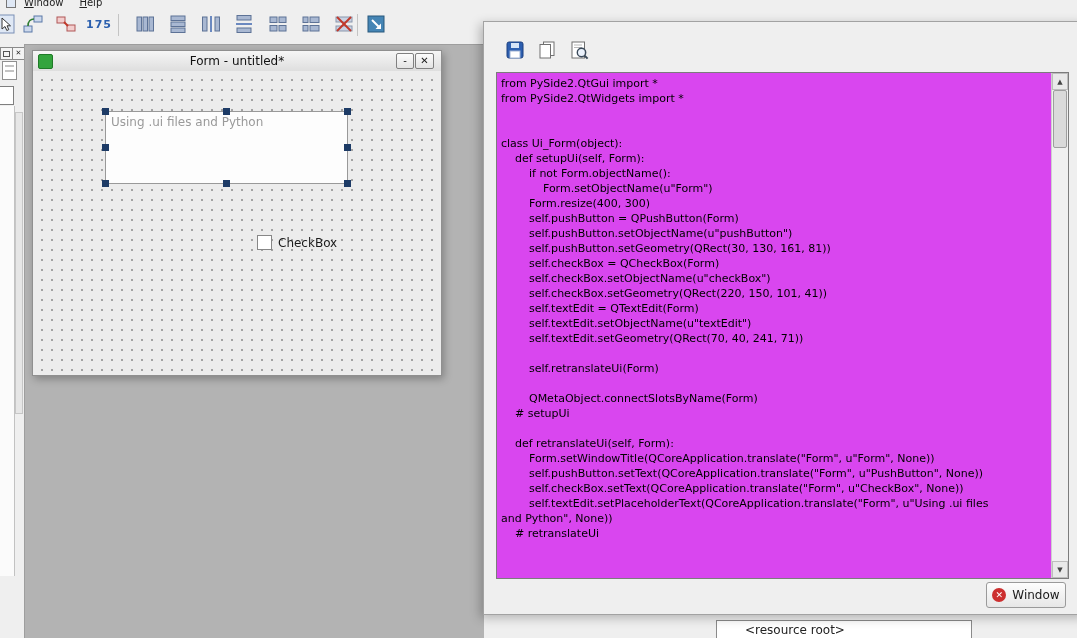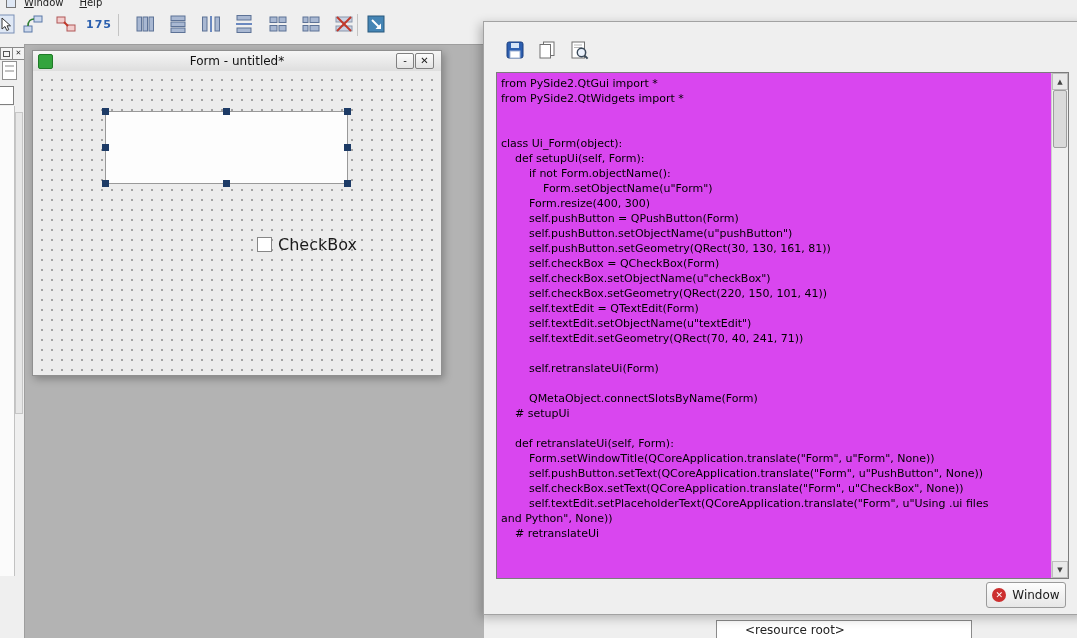--- a/index.html
+++ b/index.html
@@ -43,21 +43,21 @@
   .textedit{position:absolute;left:72px;top:40px;width:241px;height:71px;background:#fdfdfd;border:1px solid #999}
   .placeholder{padding:3px 5px;color:#9a9a9a;font-size:12px}
   .handle{position:absolute;width:7px;height:7px;background:#1d3b66}
   .h-tl{left:-4px;top:-4px}.h-tc{left:50%;margin-left:-4px;top:-4px}.h-tr{right:-4px;top:-4px}
   .h-ml{left:-4px;top:50%;margin-top:-4px}.h-mr{right:-4px;top:50%;margin-top:-4px}
   .h-bl{left:-4px;bottom:-4px}.h-bc{left:50%;margin-left:-4px;bottom:-4px}.h-br{right:-4px;bottom:-4px}
 
   .pushbutton{position:absolute;left:34px;top:134px;width:159px;height:73px;border:1px solid #a3a3a3;border-radius:3px;background:linear-gradient(#ffffff,#ececec);display:flex;align-items:center;justify-content:center;font-size:12px}
   .checkbox-row{position:absolute;left:224px;top:164px;display:flex;align-items:center;gap:6px}
   .checkbox-box{width:13px;height:13px;background:#fff;border:1px solid #878787}
-  .checkbox-label{font-size:16px}
+  .checkbox-label{font-size:12px}
 
   
   .code-dialog{position:absolute;left:483px;top:21px;width:602px;height:592px;background:#efefef;border:1px solid #a2a2a2;box-shadow:-3px 3px 10px rgba(0,0,0,.25)}
   .dlg-btn{position:absolute;top:15px;width:26px;height:26px;display:flex;align-items:center;justify-content:center;border-radius:3px}
   .code-area{position:absolute;left:12px;top:50px;width:571px;height:505px;background:#d946ef;border:1px solid #7c7c7c}
   .code-text{position:absolute;left:0;top:0;right:16px;bottom:0;padding:3px 0 0 4px;font-size:11px;line-height:15px;white-space:pre;overflow:hidden;color:#000}
   .code-line{height:15px}
   .vscroll{position:absolute;right:0;top:0;bottom:0;width:16px;background:#f0f0f0;border-left:1px solid #cfcfcf}
   .sb-btn{position:absolute;left:0;right:0;height:15px;display:flex;align-items:center;justify-content:center;font-size:7px;color:#444;background:#e9e9e9;border:1px solid #bdbdbd}
   .sb-btn.up{top:0}.sb-btn.down{bottom:0}
@@ -193,20 +193,21 @@
 
   <div class="form-window">
     <div class="form-titlebar">
       <span class="form-icon"></span>
       <span class="form-title">Form - untitled*</span>
       <span class="win-btn min">-</span>
       <span class="win-btn close">✕</span>
     </div>
     <div class="form-content">
       <div class="textedit">
+        <div class="placeholder">Using .ui files and Python</div>
         <span class="handle h-tl"></span>
         <span class="handle h-tc"></span>
         <span class="handle h-tr"></span>
         <span class="handle h-ml"></span>
         <span class="handle h-mr"></span>
         <span class="handle h-bl"></span>
         <span class="handle h-bc"></span>
         <span class="handle h-br"></span>
       </div>
       <div class="checkbox-row">

